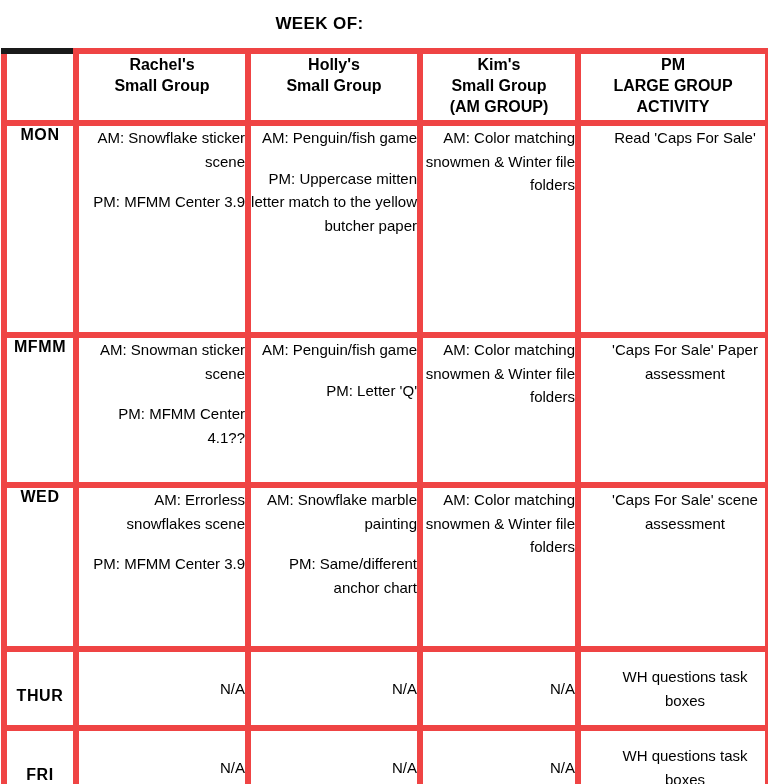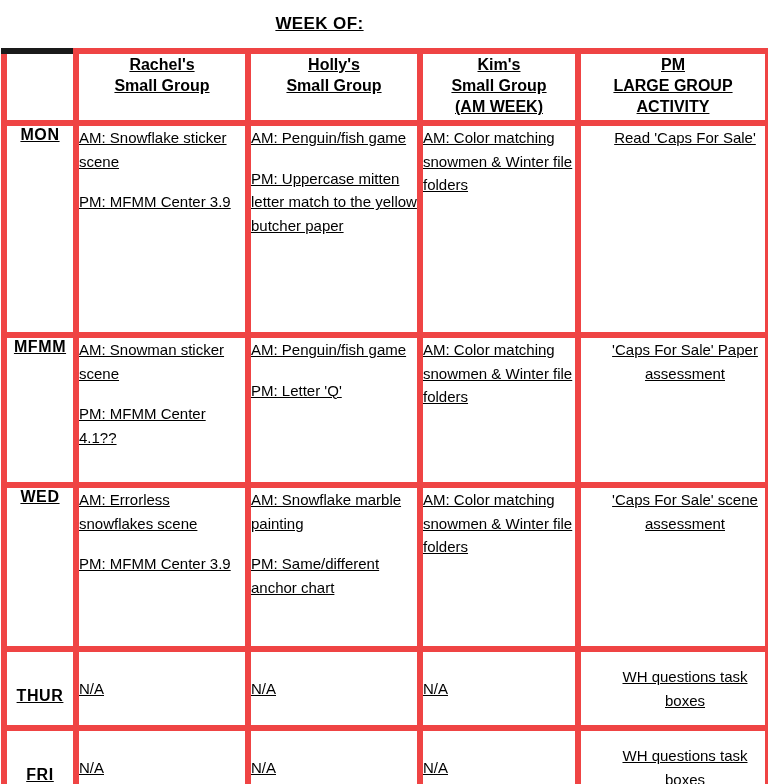--- a/index.html
+++ b/index.html
@@ -12,21 +12,20 @@
     height: 784px;
     font-family: "Liberation Sans", sans-serif;
     color: #000000;
     overflow: hidden;
   }
   .page {
     width: 639px;
     height: 784px;
     position: relative;
     box-sizing: border-box;
-    text-decoration: underline;
   }
   .title-bar {
     height: 48px;
     display: flex;
     align-items: center;
     justify-content: center;
     gap: 7px;
   }
   .title-small {
     font-size: 17px;
@@ -69,21 +68,21 @@
   td.day {
     text-align: center;
     font-weight: bold;
     font-size: 16px;
     letter-spacing: 0.6px;
     padding-top: 14px;
     vertical-align: top;
     margin-top: 44px;
   }
   td.cell {
-    text-align: left;
+    text-align: right;
     font-size: 15px;
     line-height: 1.58;
     padding: 12px 9px 14px 9px;
   }
   td.cell.left {
     text-align: center;
     padding-left: 24px;
   }
   td.cell p {
     margin: 0;
@@ -128,21 +127,21 @@
           <div>Rachel's</div>
           <div>Small Group</div>
         </th>
         <th>
           <div>Holly's</div>
           <div>Small Group</div>
         </th>
         <th>
           <div>Kim's</div>
           <div>Small Group</div>
-          <div>(AM WEEK)</div>
+          <div>(AM GROUP)</div>
         </th>
         <th>
           <div>PM</div>
           <div>LARGE GROUP</div>
           <div>ACTIVITY</div>
         </th>
       </tr>
     </thead>
     <tbody>
 

